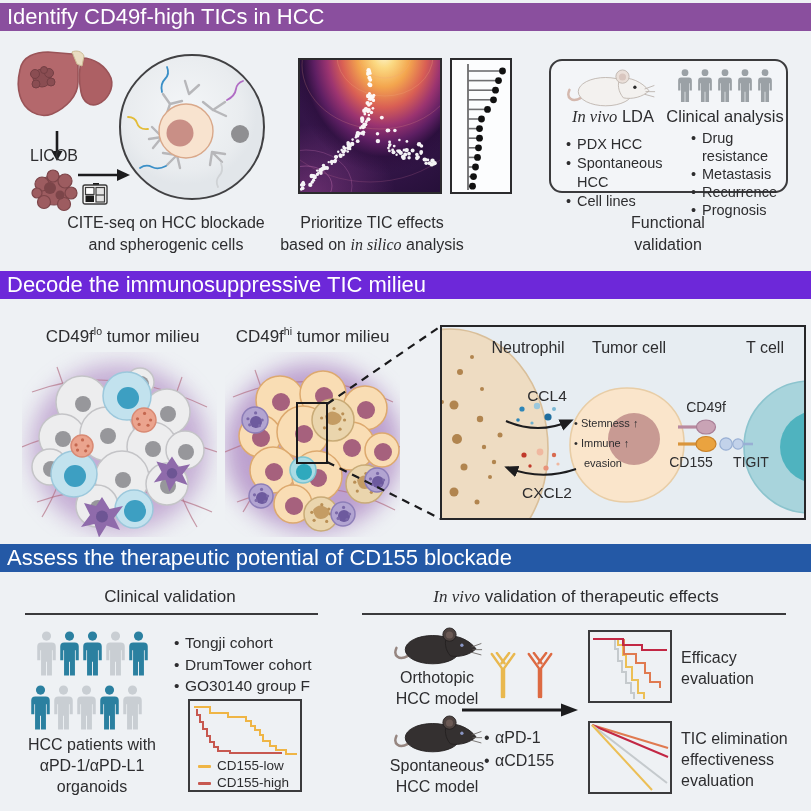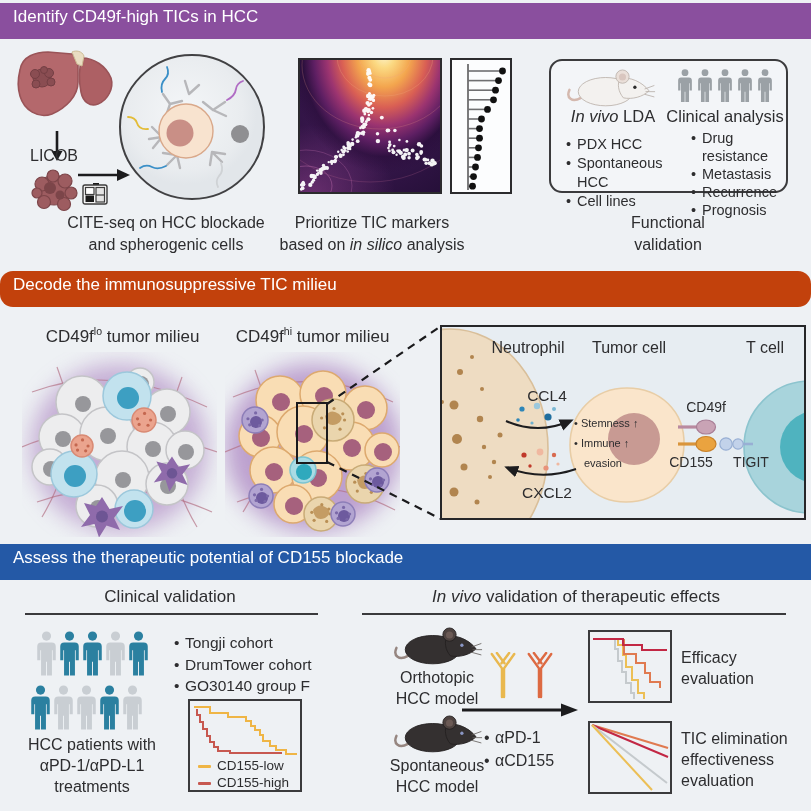--- a/index.html
+++ b/index.html
@@ -1,21 +1,21 @@
 <!DOCTYPE html>
 <html><head>
 <meta charset="utf-8">
 <style>
   html,body{margin:0;padding:0;background:#eef1f4;}
   *{box-sizing:border-box;}
   #canvas{position:relative;width:811px;height:811px;background:#eef1f4;overflow:hidden;
           font-family:"Liberation Sans",sans-serif;color:#2d2d2f;}
   .abs{position:absolute;}
-  .banner{position:absolute;left:0;width:811px;height:36px;color:#ffffff;font-size:17px;
-          line-height:28px;padding-left:13px;}
+  .banner{position:absolute;left:0;width:811px;height:28px;color:#ffffff;font-size:22px;
+          line-height:28px;padding-left:7px;}
   .center{text-align:center;}
   .cap{font-size:16px;line-height:22px;color:#2d2d2f;}
   .sec-title{font-size:17px;color:#2d2d2f;}
   .rule{position:absolute;height:2px;background:#3a3a3c;}
   ul.blist{list-style:none;margin:6px;padding:0;}
   ul.blist li{position:relative;padding-left:11px;}
   ul.blist li::before{content:"\2022";position:absolute;left:0;top:0;}
   .box-list{font-size:14.5px;line-height:19px;}
   .cohort-list{font-size:15.5px;line-height:21.5px;}
   .treat-list{font-size:16px;line-height:23px;}
@@ -36,21 +36,21 @@
   .kmbox{position:absolute;left:188px;top:699px;width:114px;height:93px;border:2px solid #3a3a3c;}
   .legend-row{position:absolute;left:8px;font-size:13.5px;line-height:16px;white-space:nowrap;}
   .legend-dash{display:inline-block;width:13px;height:3px;vertical-align:middle;margin-right:6px;border-radius:1px;}
   .evalbox{position:absolute;width:84px;height:73px;border:2.5px solid #3a3a3c;background:#eef1f4;}
   .eval-cap{position:absolute;font-size:16px;line-height:21px;color:#2d2d2f;}
   .model-label{position:absolute;font-size:16px;line-height:21px;text-align:center;color:#2d2d2f;}
   .ab-yellow{color:#e9b84e;}
   .ab-orange{color:#dd6a42;}
   .mouse-white{--mb:#f3f1ef;--ml:#bdb4ad;--me:#eadfd9;--mi:#d9c6bf;--my:#2a2a2a;--mt:#d4b8ae;--mw:#b5aca6;}
   .mouse-black{--mb:#343030;--ml:#232020;--me:#4e4340;--mi:#6b5a55;--my:#8a96c4;--mt:#968680;--mw:#5e5855;}
-  i{font-style:italic;}
+  i{font-style:italic;font-family:Liberation Serif, serif;}
   sup{font-size:0.62em;}
 </style>
 </head>
 <body>
 
 <svg width="0" height="0" style="position:absolute" aria-hidden="true">
   <defs>
     <marker id="ah" markerWidth="8" markerHeight="8" refX="5" refY="3" orient="auto">
       <path d="M0,0 L7,3 L0,6 Z" fill="#1c1c1e"></path>
     </marker>
@@ -366,21 +366,21 @@
         <line x1="16" y1="107" x2="21" y2="107" stroke="#6f6f71" stroke-width="1.6"></line>
         <circle cx="23.5" cy="107" r="3.4" fill="#111"></circle>
         <line x1="16" y1="116.6" x2="19" y2="116.6" stroke="#6f6f71" stroke-width="1.6"></line>
         <circle cx="21.5" cy="116.6" r="3.4" fill="#111"></circle>
         <line x1="16" y1="126.19999999999999" x2="18" y2="126.19999999999999" stroke="#6f6f71" stroke-width="1.6"></line>
         <circle cx="20.5" cy="126.19999999999999" r="3.4" fill="#111"></circle>
       </svg>
   </div>
 
   <div class="abs center cap" style="left:252px;top:212px;width:240px">
-    <div><span>Prioritize TIC markers</span></div>
+    <div><span>Prioritize TIC effects</span></div>
     <div><span>based on </span><i>in silico</i><span> analysis</span></div>
   </div>
 
   <div class="vbox">
     <svg class="abs mouse-white" style="left:14px;top:5px" width="92" height="46" viewBox="0 0 100 52">
         <use href="#mouse"></use>
       </svg>
     <div class="abs" style="left:126px;top:8px;width:104px;display:flex;gap:4px">
       <svg width="16" height="34" viewBox="0 0 22 48" fill="#9ba1a6">
           <use href="#person"></use>
@@ -413,21 +413,21 @@
       <li>Recurrence</li>
       <li>Prognosis</li>
     </ul>
   </div>
 
   <div class="abs center cap" style="left:558px;top:212px;width:220px">
     <div>Functional</div>
     <div>validation</div>
   </div>
 
-  <div class="banner" style="top: 271px; background: #c2410c; border-radius: 13px;">Decode the immunosuppressive TIC milieu</div>
+  <div class="banner" style="top: 271px; background: #6d28d9;">Decode the immunosuppressive TIC milieu</div>
 
   <div class="abs center" style="left:25px;top:325px;width:195px;font-size:17px">
     <span>CD49f</span><sup>lo</sup><span> tumor milieu</span>
   </div>
   <div class="abs center" style="left:225px;top:325px;width:175px;font-size:17px">
     <span>CD49f</span><sup>hi</sup><span> tumor milieu</span>
   </div>
 
   <svg id="cluster-lo" class="abs" style="left:22px;top:352px" width="195" height="185" viewBox="0 0 195 185">
       <ellipse cx="97" cy="96" rx="88" ry="84" fill="rgba(140,80,170,0.42)" style="filter:blur(11px)"></ellipse>
@@ -689,21 +689,21 @@
 
   <ul class="blist cohort-list abs" style="left:168px;top:626px;width:150px">
     <li>Tongji cohort</li>
     <li>DrumTower cohort</li>
     <li>GO30140 group F</li>
   </ul>
 
   <div class="abs center cap" style="left:8px;top:734px;width:168px;line-height:21px">
     <div>HCC patients with</div>
     <div>αPD-1/αPD-L1</div>
-    <div>treatments</div>
+    <div>organoids</div>
   </div>
 
   <div class="kmbox">
     <svg width="110" height="58" viewBox="0 0 110 58">
       <path d="M4,6 H20 V12 H38 V16 H56 V20 H61 V25 H65 V29 H70 V34 H73 V40 H80 V45 H86 V49 H96 V53 H107" fill="none" stroke="#efb545" stroke-width="2"></path>
       <path d="M7,8 V14 H10 V21 H13 V28 H17 V35 H20 V41 H24 V46 H28 V50 H40 V52 H92" fill="none" stroke="#c75850" stroke-width="2"></path>
     </svg>
     <div class="legend-row" style="top:57px">
       <span class="legend-dash" style="background: rgb(239, 181, 69);"></span><span>CD155-low</span>
     </div>

